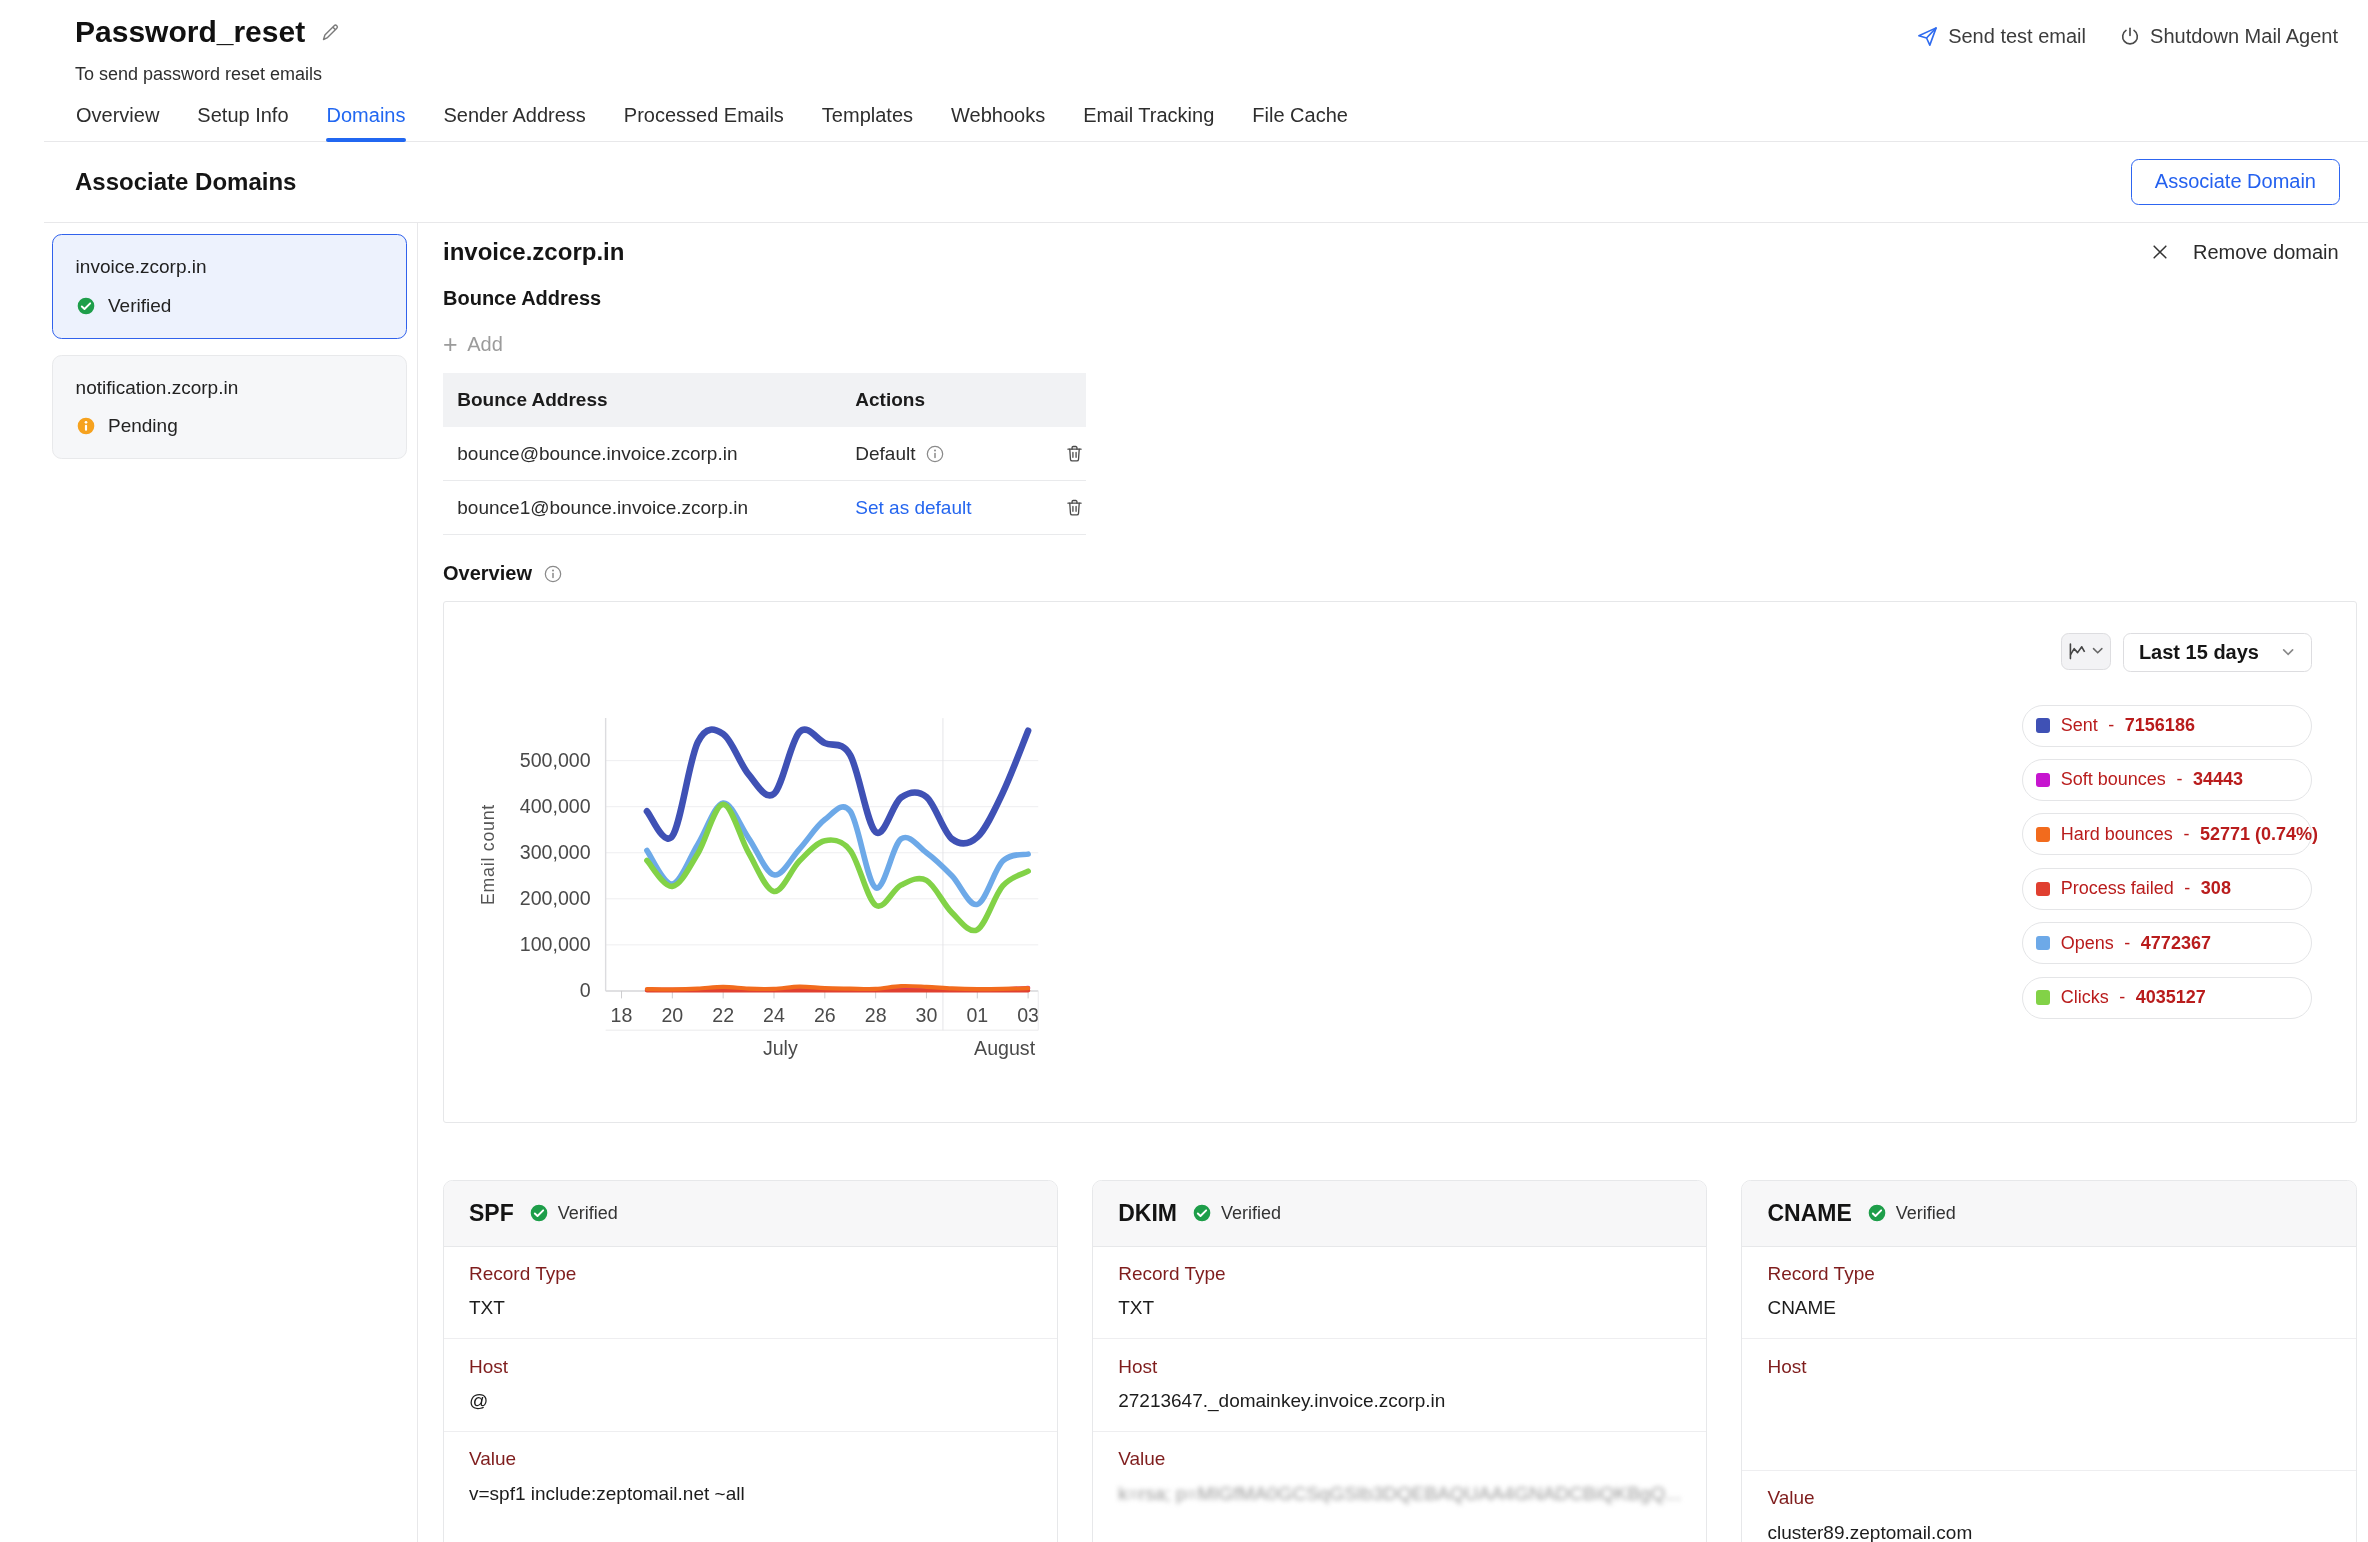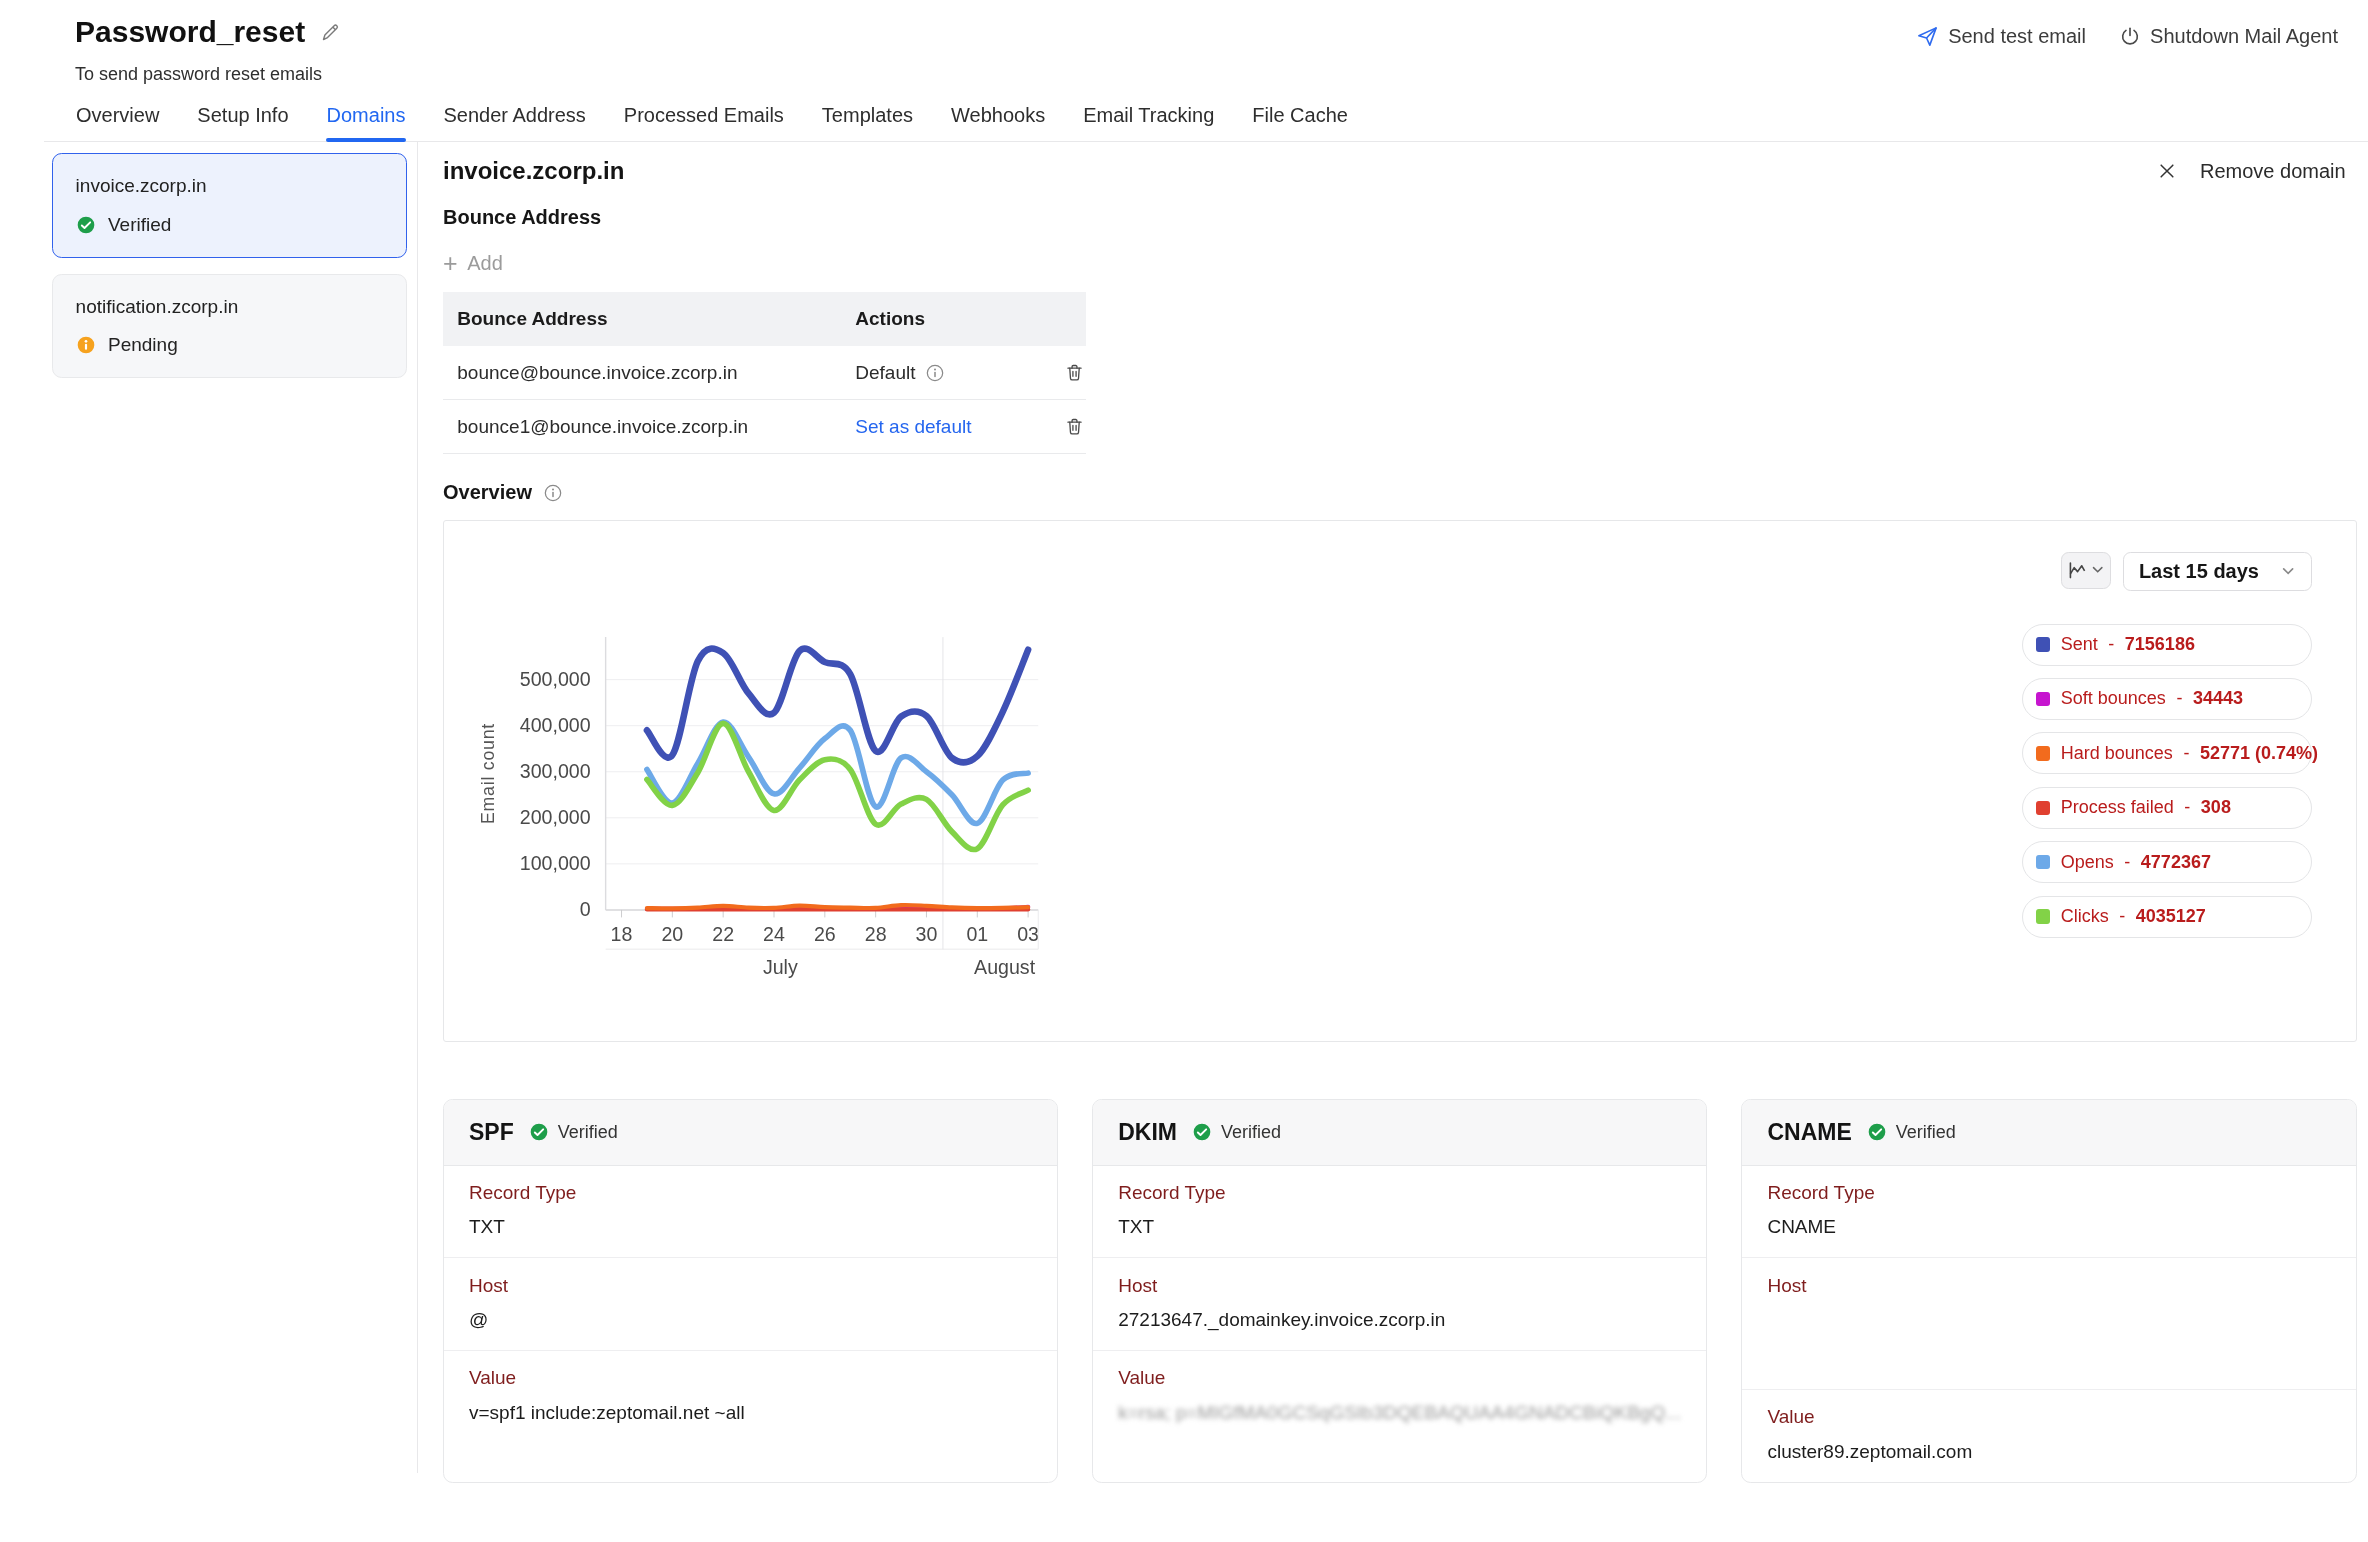--- a/index.html
+++ b/index.html
@@ -30,21 +30,21 @@
   .content { display:flex; height:1331px; }
   .sidebar { width:374px; border-right:1px solid #e8e8ea; padding:11.5px 10.5px 0 7.6px; flex-shrink:0; }
   .domain-card { border-radius:9.6px; padding:21px 23px; margin-bottom:16.3px; cursor:pointer; background:#f6f7f9; border:1px solid #e8e9eb; }
   .domain-card.selected { background:#edf2fd; border:1.4px solid #3162ec; }
   .dname { font-size:19px; color:#222; }
   .dstatus { display:flex; align-items:center; gap:12.4px; margin-top:16.3px; font-size:19px; color:#232323; }
 
   .main { flex:1; padding:0 12.4px 0 25px; position:relative; }
   .main-head { display:flex; align-items:center; justify-content:space-between; padding-top:15.3px; }
   .domain-title { font-size:24px; font-weight:700; color:#141414; }
-  .remove-domain { display:flex; align-items:center; gap:23px; font-size:20px; color:#2b2b2b; cursor:pointer; margin-right:11px; }
+  .remove-domain { display:flex; align-items:center; gap:23px; font-size:20px; color:#2b2b2b; cursor:pointer; margin-right:18px; }
 
   
   .bounce-heading { font-size:20px; font-weight:700; color:#161616; margin-top:21px; }
   .add-row { display:flex; align-items:center; gap:9.6px; margin-top:23px; color:#9b9b9b; font-size:20px; cursor:pointer; width:86px; }
   .add-plus { font-size:25px; line-height:19px; color:#9b9b9b; }
   .bounce-table { width:643px; margin-top:17px; font-size:19px; }
   .t-head { display:grid; grid-template-columns:398px 193px 53px; align-items:center; height:54px; background:#f1f2f4; font-weight:700; color:#1b1b1b; padding-left:14.3px; font-size:19px; }
   .t-row { display:grid; grid-template-columns:398px 193px 53px; align-items:center; height:54px; border-bottom:1px solid #e9eaec; padding-left:14.3px; color:#2b2b2b; }
   .t-action { display:flex; align-items:center; gap:9.6px; }
   .link { color:#2566ef; cursor:pointer; text-decoration:none; }
@@ -122,20 +122,24 @@
     <div class="tab">Setup Info</div>
     <div class="tab active">Domains</div>
     <div class="tab">Sender Address</div>
     <div class="tab">Processed Emails</div>
     <div class="tab">Templates</div>
     <div class="tab">Webhooks</div>
     <div class="tab">Email Tracking</div>
     <div class="tab">File Cache</div>
   </nav>
 
+  <div class="page-header">
+    <span class="page-heading">Associate Domains</span>
+    <button class="assoc-btn">Associate Domain</button>
+  </div>
 
   <div class="content">
 
     <aside class="sidebar">
       <div class="domain-card selected">
         <div class="dname">invoice.zcorp.in</div>
         <div class="dstatus">
           <span class="icon">
             <svg width="20" height="20" viewBox="0 0 24 24">
                 <circle cx="12" cy="12" r="10" fill="#1e9e4a"></circle>

